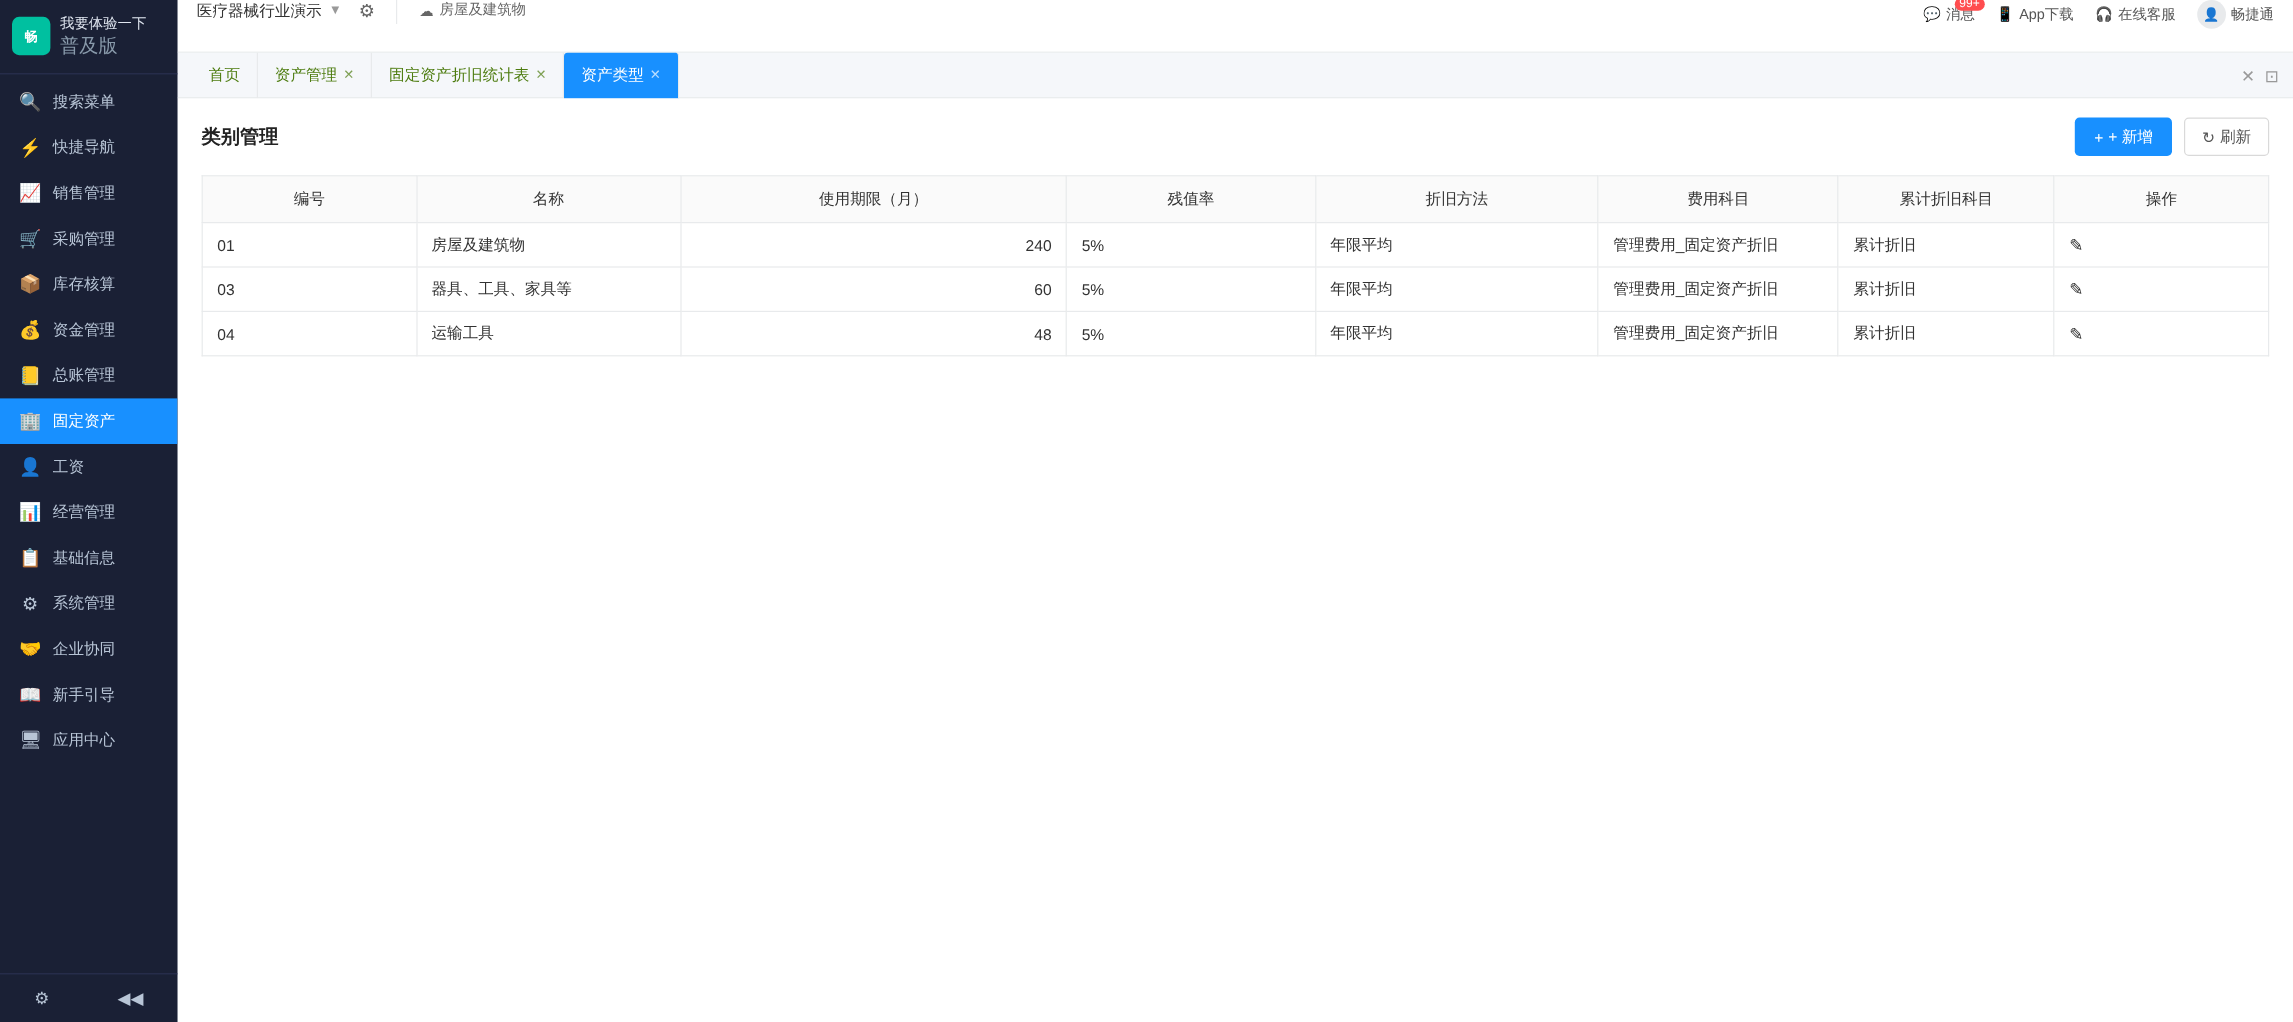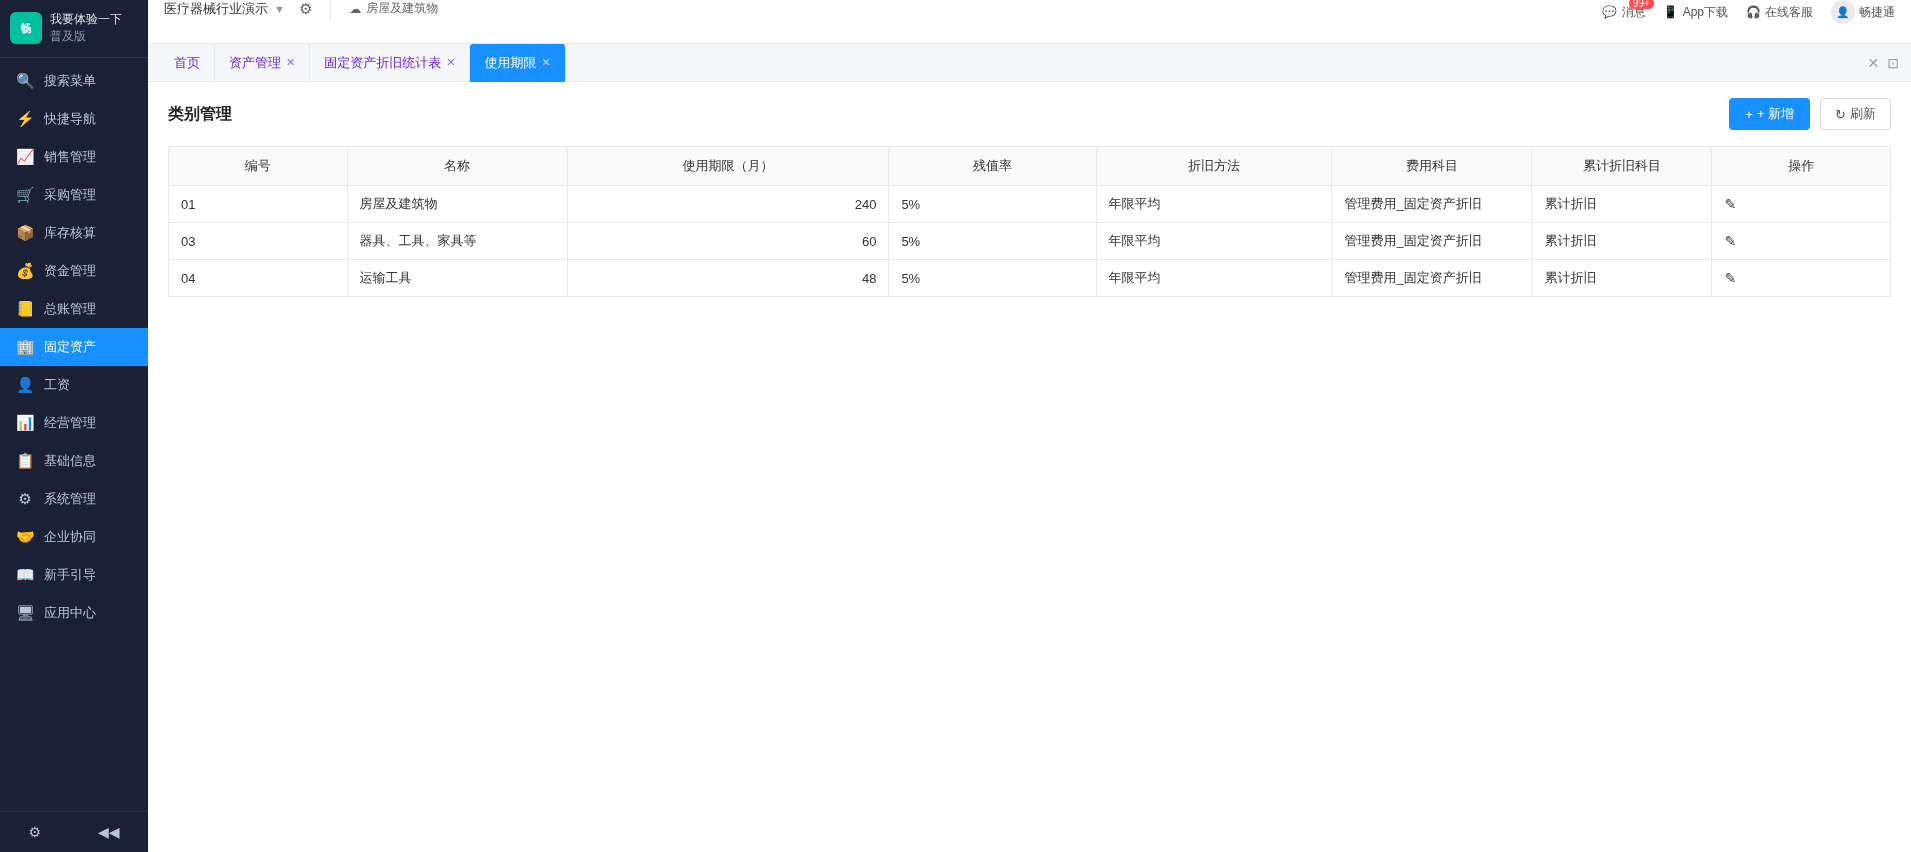--- a/index.html
+++ b/index.html
@@ -23,21 +23,21 @@
       border-bottom: 1px solid #2a3050;
     }
     .logo-icon {
       width: 32px; height: 32px;
       background: #00c0a0;
       border-radius: 6px;
       display: flex; align-items: center; justify-content: center;
       font-size: 11px; font-weight: bold; color: #fff;
     }
     .logo-text { font-size: 12px; line-height: 1.3; color: #e0e6f0; }
-    .logo-sub { font-size: 12px; color: #8899aa; }
+    .logo-sub { font-size: 16px; color: #8899aa; }
 
     .sidebar-nav { flex: 1; overflow-y: auto; padding: 4px 0; }
     .sidebar-nav::-webkit-scrollbar { width: 4px; }
     .sidebar-nav::-webkit-scrollbar-thumb { background: #2a3050; }
 
     .nav-item {
       display: flex; align-items: center; gap: 10px;
       padding: 10px 16px;
       cursor: pointer;
       color: #b8c5d6;
@@ -121,21 +121,21 @@
       align-items: center;
       padding: 0 12px;
       height: 38px;
       gap: 0;
     }
     .tab {
       display: flex; align-items: center; gap: 5px;
       padding: 0 14px;
       height: 38px;
       font-size: 13px;
-      color: #6d28d9;
+      color: #4d7c0f;
       cursor: pointer;
       border-right: 1px solid #e8eaec;
       white-space: nowrap;
     }
     .tab:first-child { border-left: none; }
     .tab.active {
       background: #1890ff;
       color: #fff;
       border-radius: 3px 3px 0 0;
     }
@@ -335,21 +335,21 @@
       </div>
       <div class="tab">
         <span>资产管理</span>
         <span class="close-icon">✕</span>
       </div>
       <div class="tab">
         <span>固定资产折旧统计表</span>
         <span class="close-icon">✕</span>
       </div>
       <div class="tab active">
-        <span>使用期限</span>
+        <span>资产类型</span>
         <span class="close-icon">✕</span>
       </div>
       <div class="tab-window-controls">
   <span class="win-btn">✕</span>
   <span class="win-btn">⊡</span>
 </div>
   </div>
 
   <div class="content">
     <div class="page-header">

